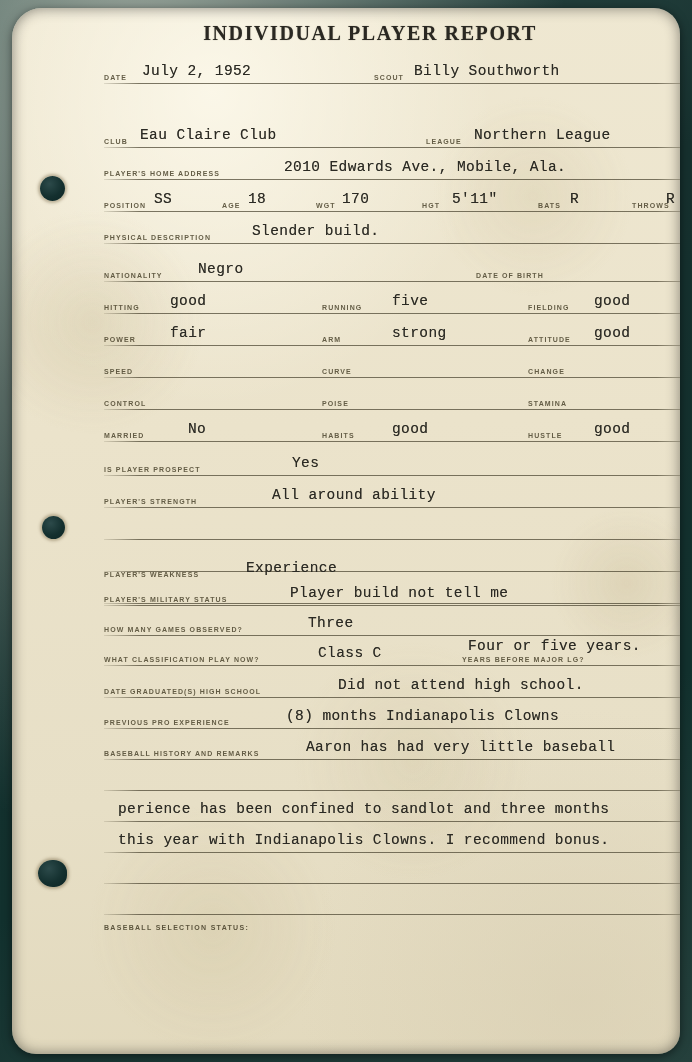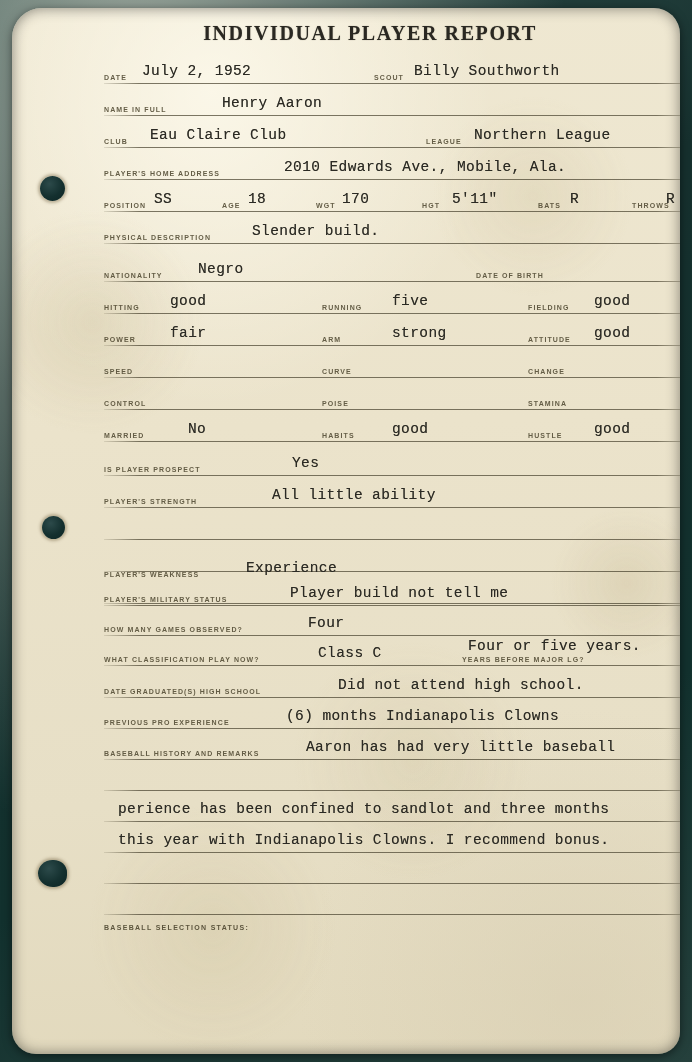--- a/index.html
+++ b/index.html
@@ -92,29 +92,24 @@
       <div class="title">INDIVIDUAL PLAYER REPORT</div>
 
       <div class="row" style="top:46px;">
         <span class="lbl" style="left:0;">DATE</span>
         <span class="val" style="left:38px;">July 2, 1952</span>
         <span class="lbl" style="left:270px;">SCOUT</span>
         <span class="val" style="left:310px;">Billy Southworth</span>
         <span class="rule"></span>
       </div>
 
-      <div class="row" style="top:78px;">
-        <span class="lbl" style="left:0;">NAME IN FULL</span>
-        <span class="val" style="left:118px;">Henry Aaron</span>
-        <span class="rule"></span>
-      </div>
 
       <div class="row" style="top:110px;">
         <span class="lbl" style="left:0;">CLUB</span>
-        <span class="val" style="left:46px;">Eau Claire Club</span>
+        <span class="val" style="left:36px;">Eau Claire Club</span>
         <span class="lbl" style="left:322px;">LEAGUE</span>
         <span class="val" style="left:370px;">Northern League</span>
         <span class="rule"></span>
       </div>
 
       <div class="row" style="top:142px;">
         <span class="lbl" style="left:0;">PLAYER'S HOME ADDRESS</span>
         <span class="val" style="left:180px;">2010 Edwards Ave., Mobile, Ala.</span>
         <span class="rule"></span>
       </div>
@@ -200,21 +195,21 @@
       </div>
 
       <div class="row" style="top:438px;">
         <span class="lbl" style="left:0;">IS PLAYER PROSPECT</span>
         <span class="val" style="left:188px;">Yes</span>
         <span class="rule"></span>
       </div>
 
       <div class="row" style="top:470px;">
         <span class="lbl" style="left:0;">PLAYER'S STRENGTH</span>
-        <span class="val" style="left:168px;">All little ability</span>
+        <span class="val" style="left:168px;">All around ability</span>
         <span class="rule"></span>
       </div>
 
       <div class="row" style="top:502px;">
         <span class="val" style="left:168px;"></span>
         <span class="rule"></span>
       </div>
       <div class="row" style="top:534px;">
         <span class="val" style="left:168px;"></span>
         <span class="rule"></span>
@@ -229,41 +224,41 @@
         </div>
 
       <div class="row" style="top:566px;height:32px;">
         <span class="lbl" style="left:0;">PLAYER'S MILITARY STATUS</span>
         <span class="val" style="left:186px;">Player build not tell me</span>
         <span class="rule"></span>
       </div>
 
       <div class="row" style="top:598px;height:30px;">
         <span class="lbl" style="left:0;">HOW MANY GAMES OBSERVED?</span>
-        <span class="val" style="left:204px;">Four</span>
+        <span class="val" style="left:204px;">Three</span>
         <span class="rule"></span>
       </div>
 
       <div class="row" style="top:628px;height:30px;">
         <span class="lbl" style="left:0;">WHAT CLASSIFICATION PLAY NOW?</span>
         <span class="val" style="left:214px;">Class C</span>
         <span class="lbl" style="left:358px;">YEARS BEFORE MAJOR LG?</span>
         <span class="val" style="left:364px;bottom:12px;">Four or five years.</span>
         <span class="rule"></span>
       </div>
 
       <div class="row" style="top:658px;height:32px;">
         <span class="lbl" style="left:0;">DATE GRADUATED(S) HIGH SCHOOL</span>
         <span class="val" style="left:234px;">Did not attend high school.</span>
         <span class="rule"></span>
       </div>
 
       <div class="row" style="top:690px;height:31px;">
         <span class="lbl" style="left:0;">PREVIOUS PRO EXPERIENCE</span>
-        <span class="val" style="left:182px;">(6) months Indianapolis Clowns</span>
+        <span class="val" style="left:182px;">(8) months Indianapolis Clowns</span>
         <span class="rule"></span>
       </div>
 
       <div class="row" style="top:721px;height:31px;">
         <span class="lbl" style="left:0;">BASEBALL HISTORY AND REMARKS</span>
         <span class="val" style="left:202px;">Aaron has had very little baseball</span>
         <span class="rule"></span>
       </div>
 
       <div class="row" style="top:752px;height:31px;">

